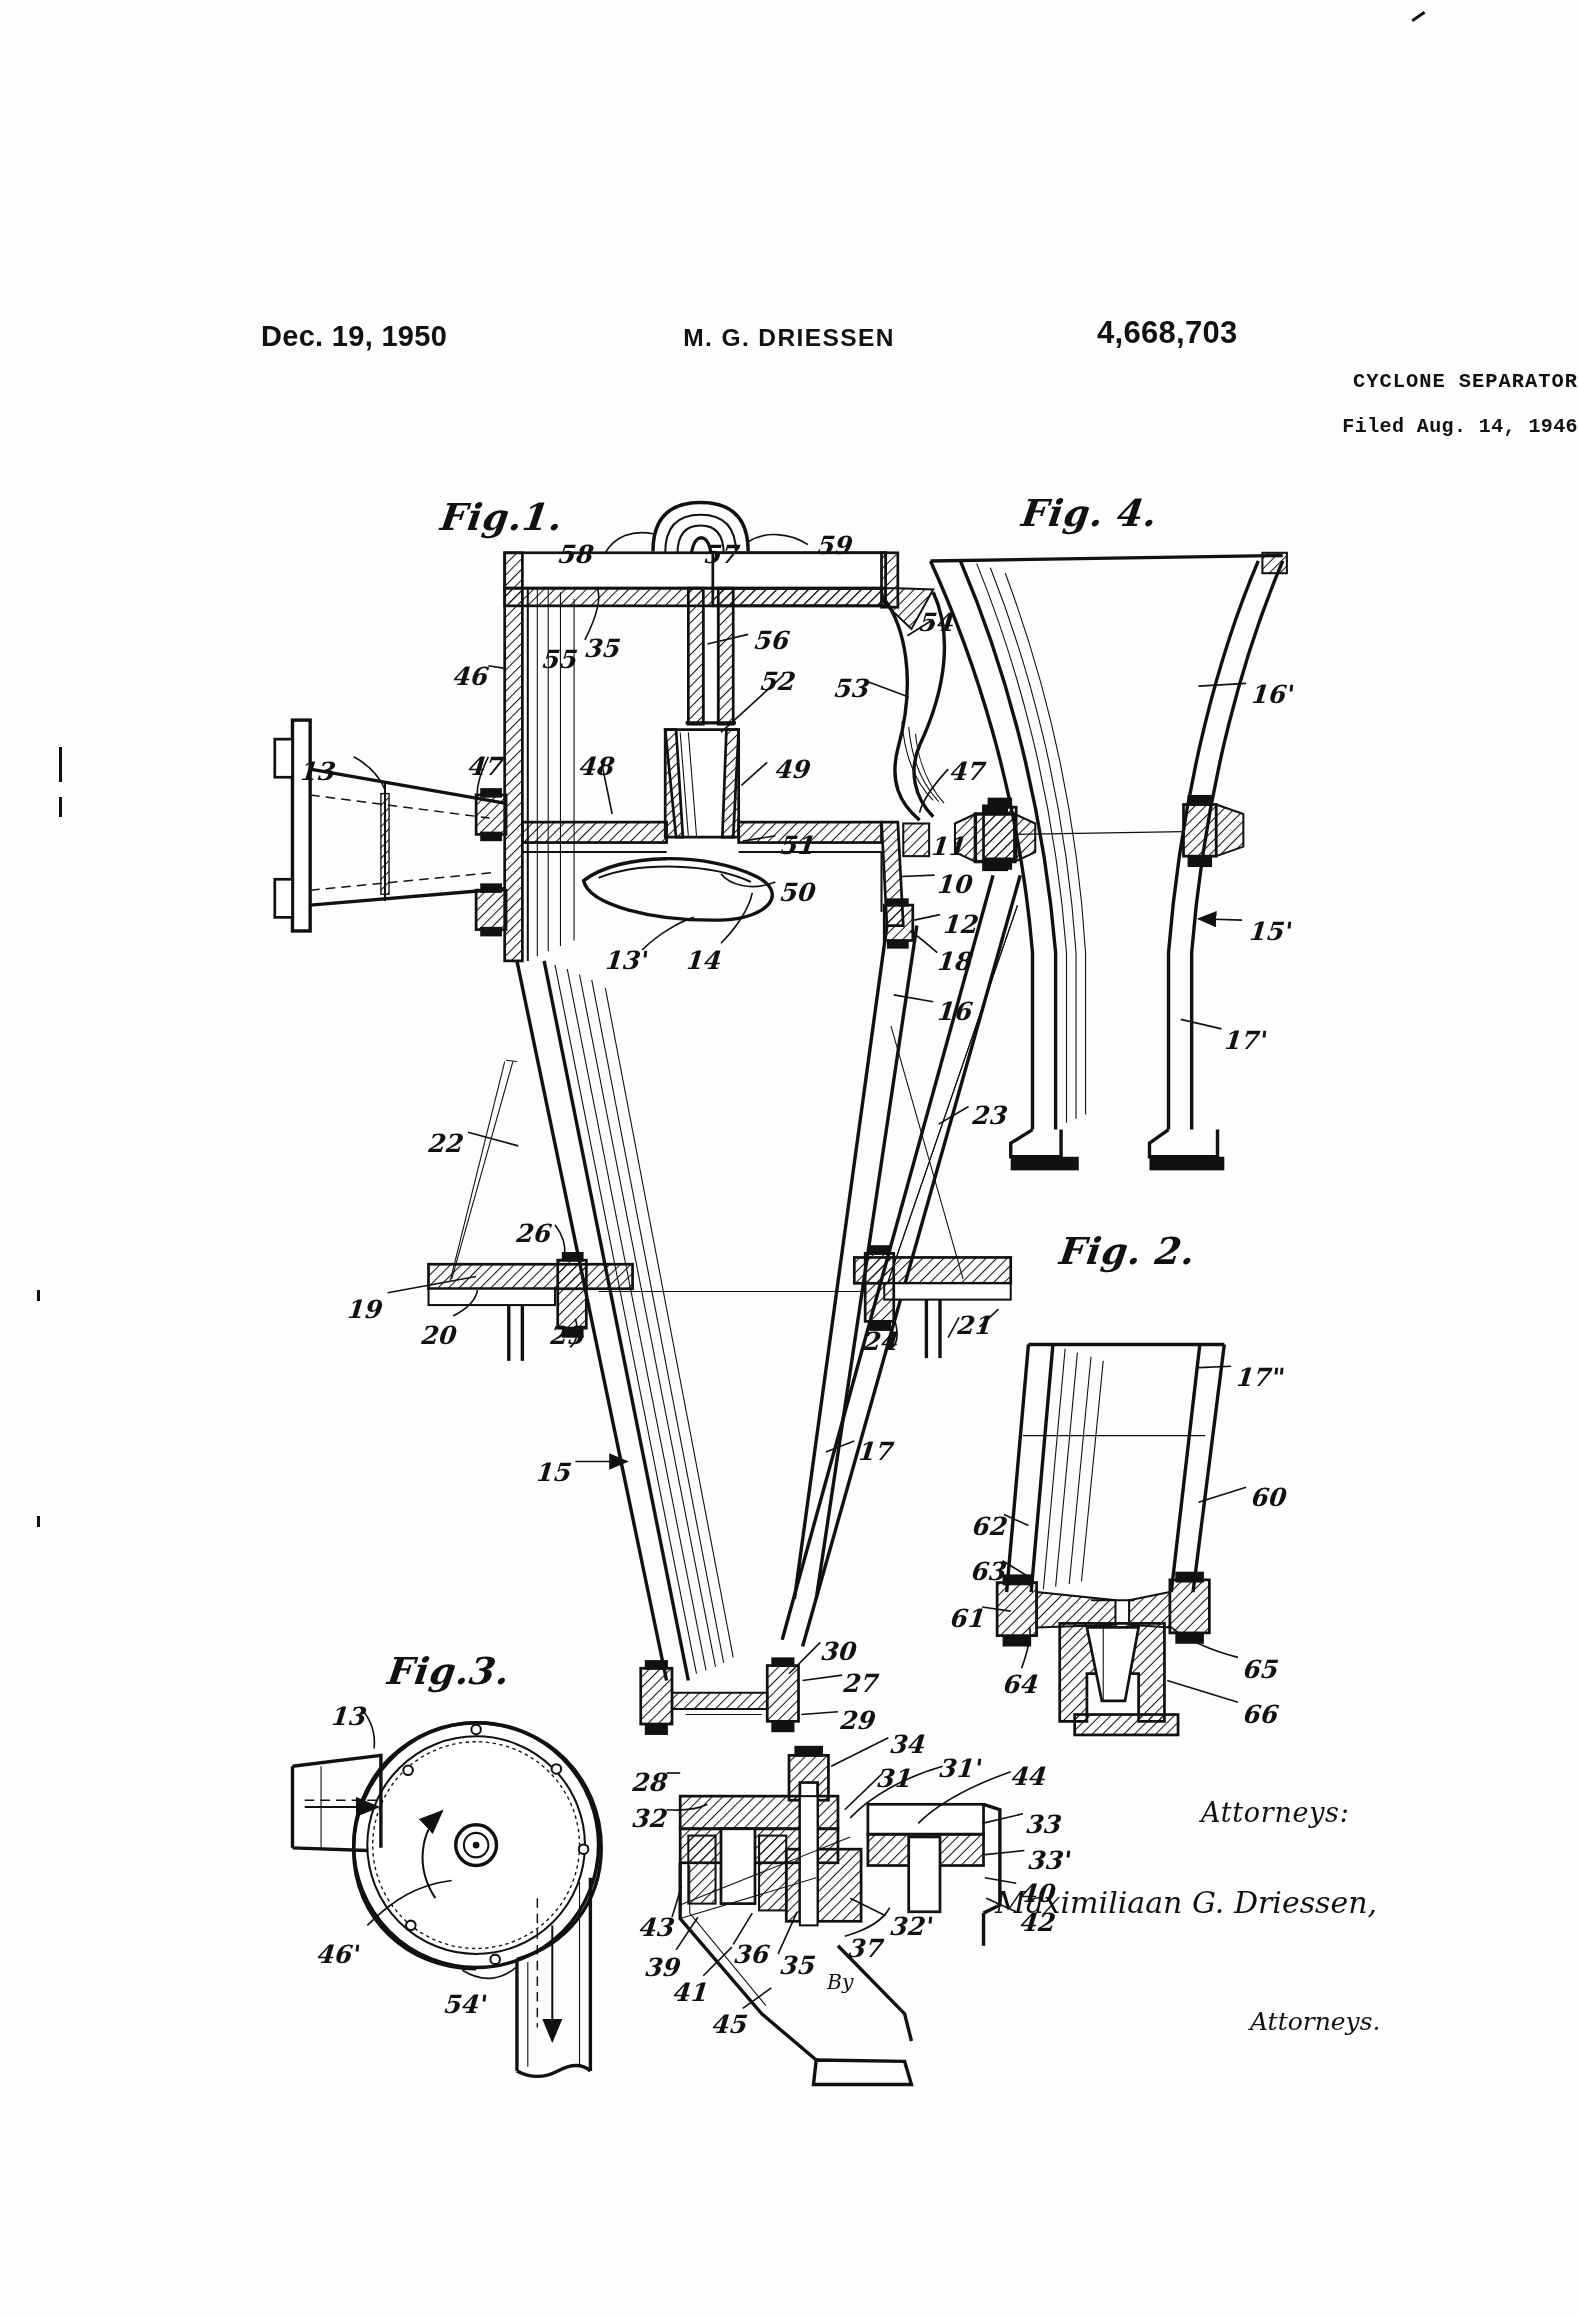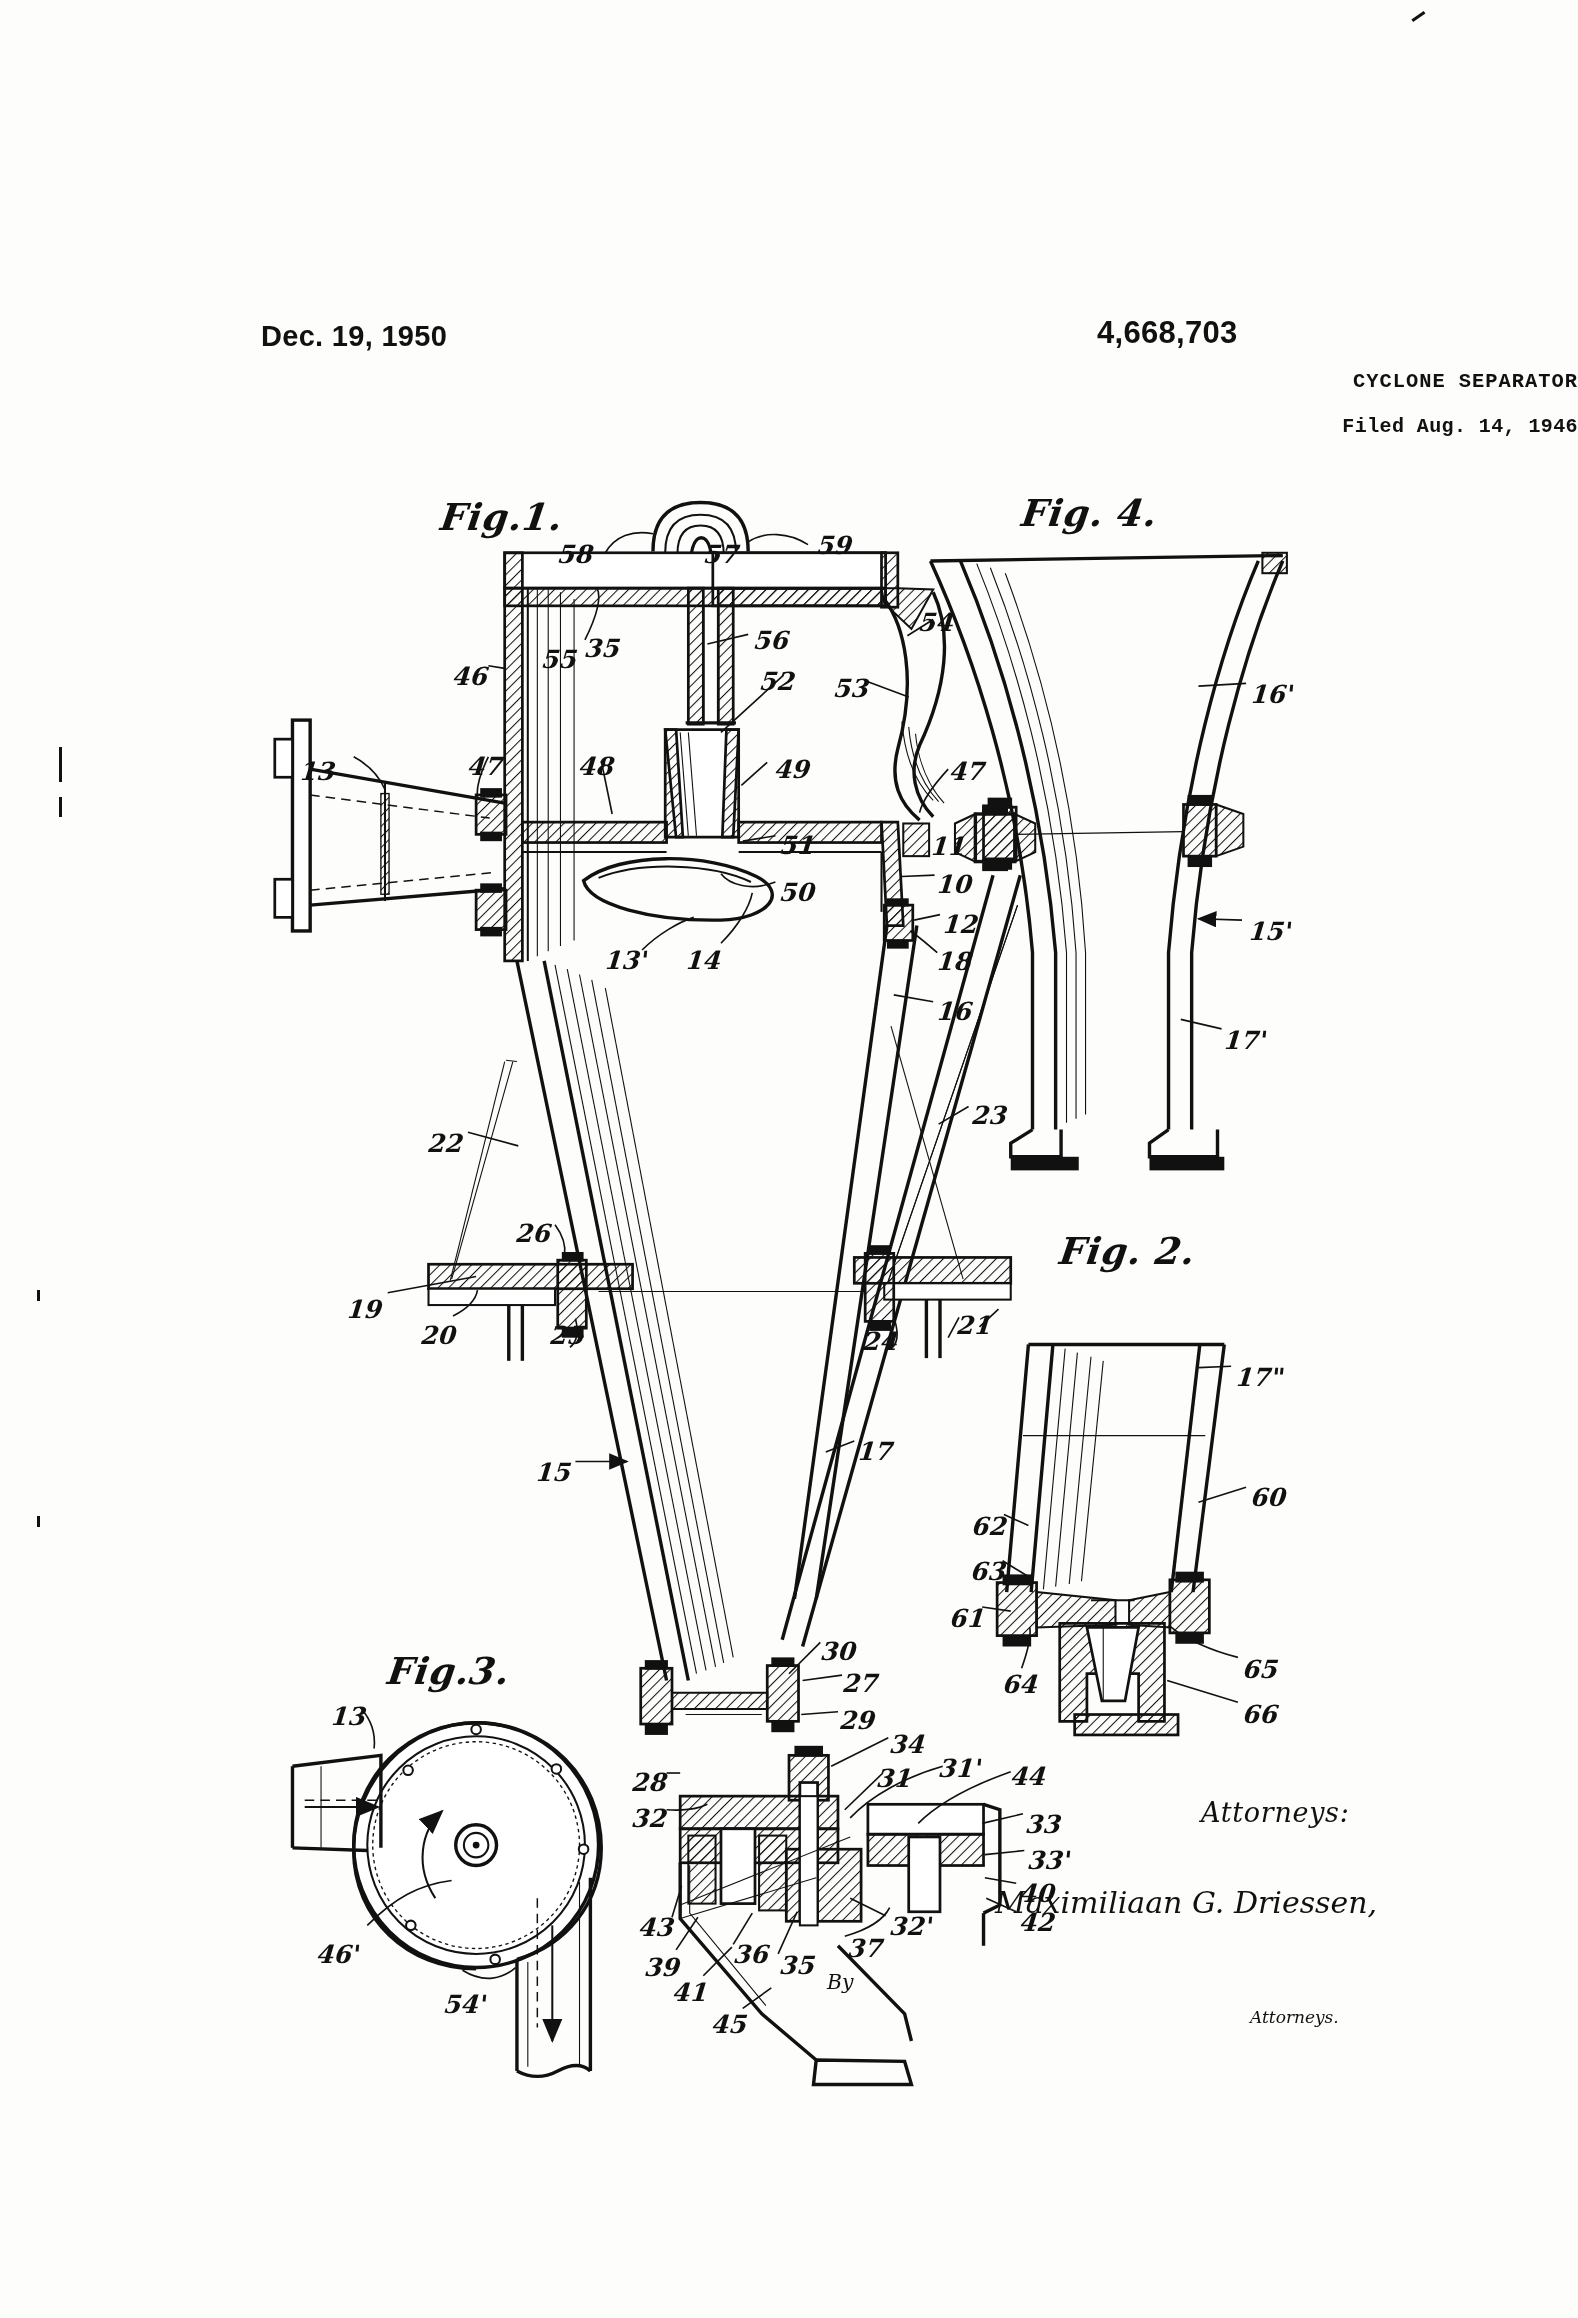--- a/index.html
+++ b/index.html
@@ -30,38 +30,39 @@
   .ref{position:absolute;font-family:"DejaVu Serif",serif;font-style:italic;font-weight:bold;
        font-size:25px;white-space:nowrap;transform:skewX(-6deg);}
 
   
   .sigword{position:absolute;white-space:nowrap;font-family:"DejaVu Serif",serif;
            font-style:italic;}
   .sig-inventor{font-size:27px;letter-spacing:0.7px;}
   .sig-name{font-size:30px;}
   .sig-firm{font-size:39px;}
   .sig-by{font-size:20.4px;}
-  .sig-att{font-size:17px;}
+  .sig-att{font-size:25px;}
 
   svg{position:absolute;left:0;top:0;}
   .ln{fill:none;stroke:#111;stroke-width:3;}
   .ln2{fill:none;stroke:#111;stroke-width:5;}
   .hair{fill:none;stroke:#111;stroke-width:1.6;}
   .dash{fill:none;stroke:#111;stroke-width:2.2;stroke-dasharray:14 9;}
   .leader{fill:none;stroke:#111;stroke-width:2.4;}
   .spot{position:absolute;background:#111;border-radius:50%;}
 </style>
 </head>
 <body>
 
 <div class="page">
 
   <div class="hdr">
     <div class="hdr-date">Dec. 19, 1950</div>
     <div class="hdr-num">4,668,703</div>
+    <div class="hdr-inv">M. G. DRIESSEN</div>
     <div class="hdr-title">CYCLONE SEPARATOR</div>
     <div class="hdr-filed">Filed Aug. 14, 1946</div>
   </div>
 
   <svg width="1578" height="2319" viewBox="0 0 2320 3408">
     <defs>
       <pattern id="hatchR" width="16" height="16" patternTransform="rotate(45)" patternUnits="userSpaceOnUse">
         <line x1="0" y1="0" x2="0" y2="16" stroke="#111" stroke-width="4"></line>
       </pattern>
       <pattern id="hatchL" width="16" height="16" patternTransform="rotate(-45)" patternUnits="userSpaceOnUse">

